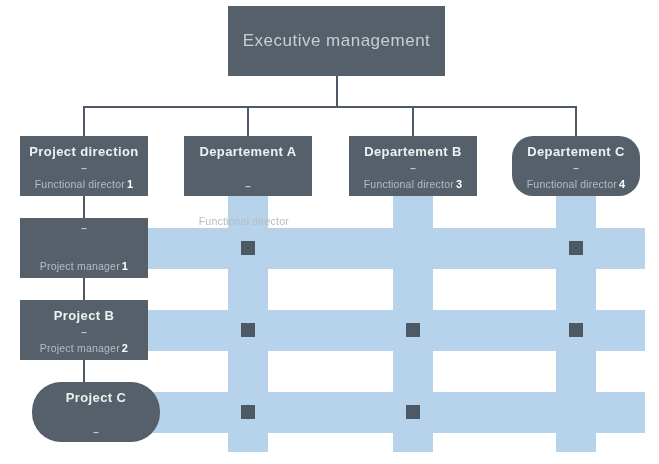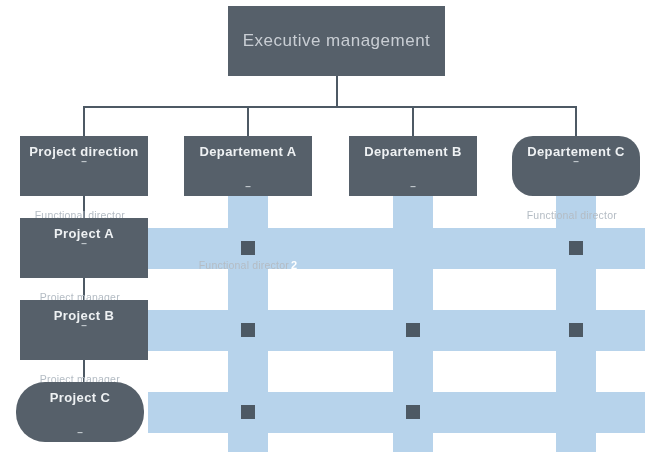--- a/index.html
+++ b/index.html
@@ -11,39 +11,39 @@
     position:absolute; background:var(--box-bg,#56606a);
     text-align:center; box-sizing:border-box;
   }
   .box.small {
     width:128px; height:60px;
     display:flex; flex-direction:column; justify-content:space-between;
     padding:8px 2px 6px;
   }
   .title { font-weight:bold; font-size:13px; letter-spacing:0.4px; color:#eef1f3; }
   .dash  { font-size:10px; font-weight:bold; color:#c2c8cd; line-height:6px; }
-  .sub   { font-size:10.5px; color:#b4bcc4; letter-spacing:0.2px; white-space:nowrap;margin-top:44px; }
+  .sub   { font-size:10.5px; color:#b4bcc4; letter-spacing:0.2px; white-space:nowrap; }
   .sub b { color:#ffffff; font-size:11px; padding-left:2px; }
   .exec-box {
     left:228px; top:6px; width:217px; height:70px;
     display:flex; align-items:center; justify-content:center;
   }
   .exec-label { font-size:17px; color:#c9ced4; letter-spacing:0.5px; }
   .line { position:absolute; background:var(--line-color,#4d5964); }
   .vcol, .band { position:absolute; background:var(--band-color,#b7d3eb); }
   .marker { position:absolute; width:14px; height:14px; background:var(--marker-color,#4d5964); }
   
   .fu-0 { left:20px;  top:136px; }
   .fu-1 { left:184px; top:136px;gap:25px; }
   .fu-2 { left:349px; top:136px;align-items:center; }
   .fu-3 { left:512px; top:136px;border-radius:21px; }
   
   .pr-0 { left:20px; top:218px; }
   .pr-1 { left:20px; top:300px; }
-  .pr-2 { left:16px; top:382px;border-radius:29px; }
+  .pr-2 { left:32px; top:382px;border-radius:29px; }
 </style>
 </head>
 <body>
 
 <div class="canvas">
 
   <div id="grid-layer">
       <div class="vcol" style="left: 228px; top: 196px; width: 40px; height: 256px;"></div>
       <div class="vcol" style="left: 393px; top: 196px; width: 40px; height: 256px;"></div>
       <div class="vcol" style="left: 556px; top: 196px; width: 40px; height: 256px;"></div>
@@ -79,29 +79,29 @@
     <div class="sub"><span>Functional director</span><b>1</b></div>
   </div>
   <div class="box small fu-1">
     <div class="title">Departement A</div>
     <div class="dash">–</div>
     <div class="sub"><span>Functional director</span><b>2</b></div>
   </div>
   <div class="box small fu-2">
     <div class="title">Departement B</div>
     <div class="dash">–</div>
+    <div class="sub"><span>Functional director</span><b>3</b></div>
   </div>
   <div class="box small fu-3">
     <div class="title">Departement C</div>
     <div class="dash">–</div>
     <div class="sub"><span>Functional director</span><b>4</b></div>
   </div>
 
   <div class="box small pr-0">
-    <div class="title">Project A</div>
     <div class="dash">–</div>
     <div class="sub"><span>Project manager</span><b>1</b></div>
   </div>
   <div class="box small pr-1">
     <div class="title">Project B</div>
     <div class="dash">–</div>
     <div class="sub"><span>Project manager</span><b>2</b></div>
   </div>
   <div class="box small pr-2">
     <div class="title">Project C</div>

